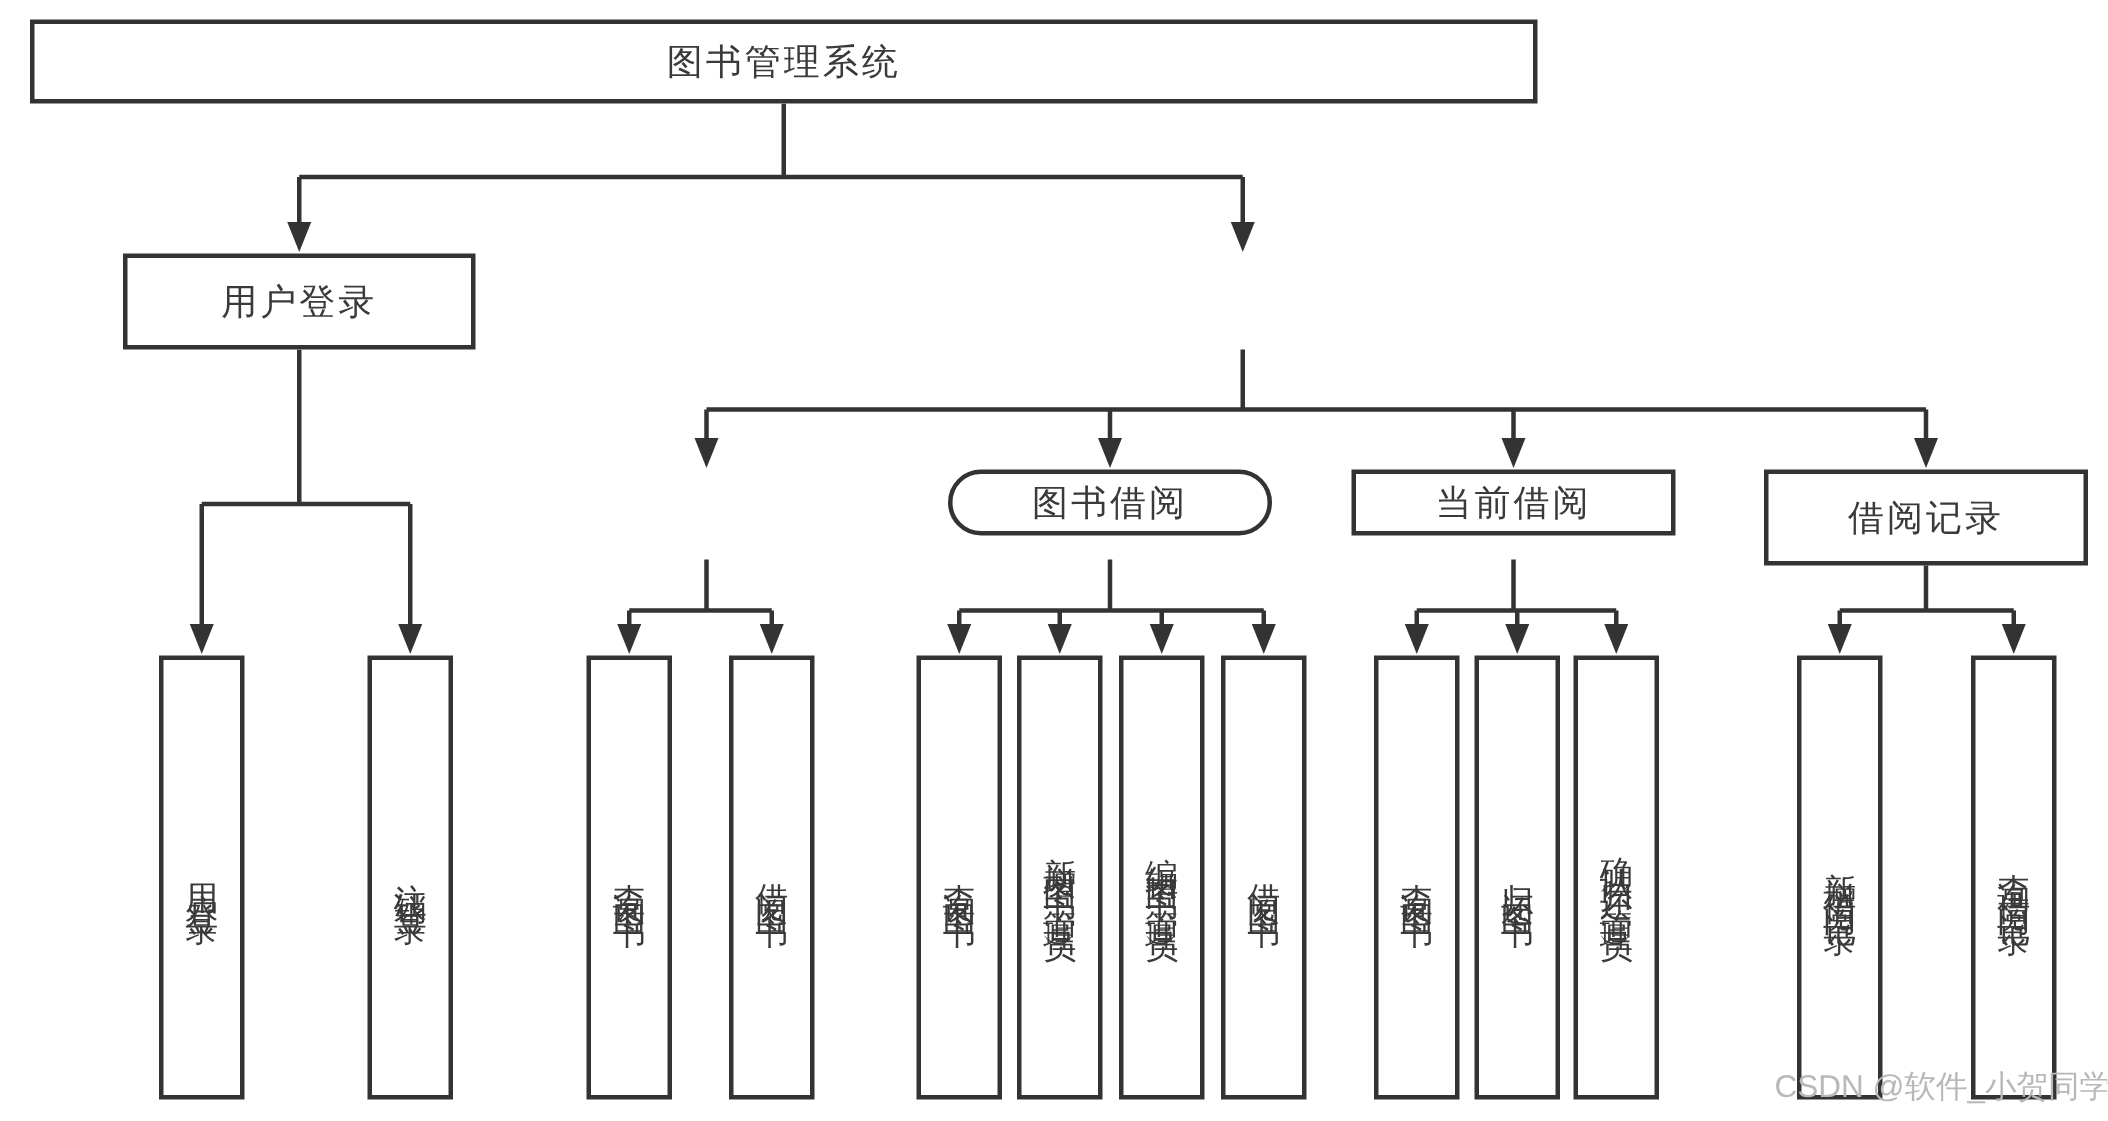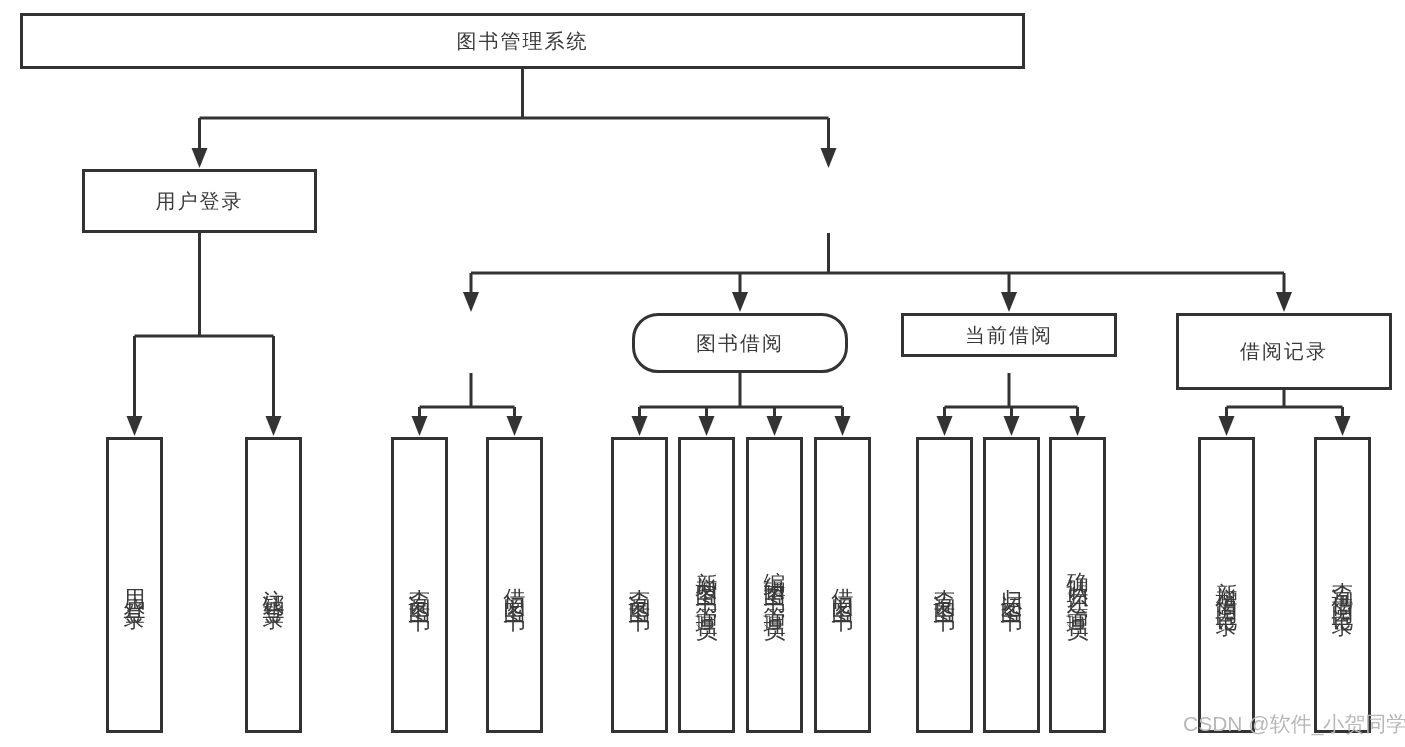--- a/index.html
+++ b/index.html
@@ -41,21 +41,21 @@
     position: absolute;
     background: var(--background);
     border: 3px solid var(--box_border);
     color: var(--text);
     display: flex;
     align-items: center;
     justify-content: center;
     z-index: 2;
   }
   .node.h {
-    font-size: 20px;
+    font-size: 24px;
     letter-spacing: 2px;
     white-space: nowrap;
   }
   .node.v {
     writing-mode: vertical-rl;
     text-orientation: mixed;
     font-size: 22px;
     letter-spacing: 7px;
     line-height: 1;
     top: 437px;
@@ -114,23 +114,23 @@
 
     <path d="M1284 373 V407 M1226.5 407 H1342.5 M1226.5 407 V419 M1342.5 407 V419"></path>
     <use href="#arrowhead" transform="translate(1226.5,436)"></use>
     <use href="#arrowhead" transform="translate(1342.5,436)"></use>
   </svg>
 
   <div class="node h" style="left:20px; top:13px; width:1005px; height:56px;">图书管理系统</div>
 
   <div class="node h" style="left:82px; top:169px; width:235px; height:64px;">用户登录</div>
 
-  <div class="node h" style="left:632px; top:313px; width:216px; height:60px;border-radius:26px;">图书借阅</div>
+  <div class="node h" style="left:632px; top:313px; width:216px; height:44px;border-radius:26px;">图书借阅</div>
   <div class="node h" style="left:901px; top:313px; width:216px; height:44px;">当前借阅</div>
-  <div class="node h" style="left:1176px; top:313px; width:216px; height:77px;">借阅记录</div>
+  <div class="node h" style="left:1176px; top:313px; width:216px; height:64px;">借阅记录</div>
 
   <div class="node v" style="left:106px;">用户登录</div>
   <div class="node v" style="left:245px;">注销登录</div>
 
   <div class="node v" style="left:391px;">查询图书</div>
   <div class="node v" style="left:486px;">借阅图书</div>
 
   <div class="node v" style="left:611px;">查询图书</div>
   <div class="node v" style="left:678px;">新增图书（管理员）</div>
   <div class="node v" style="left:746px;">编辑图书（管理员）</div>

